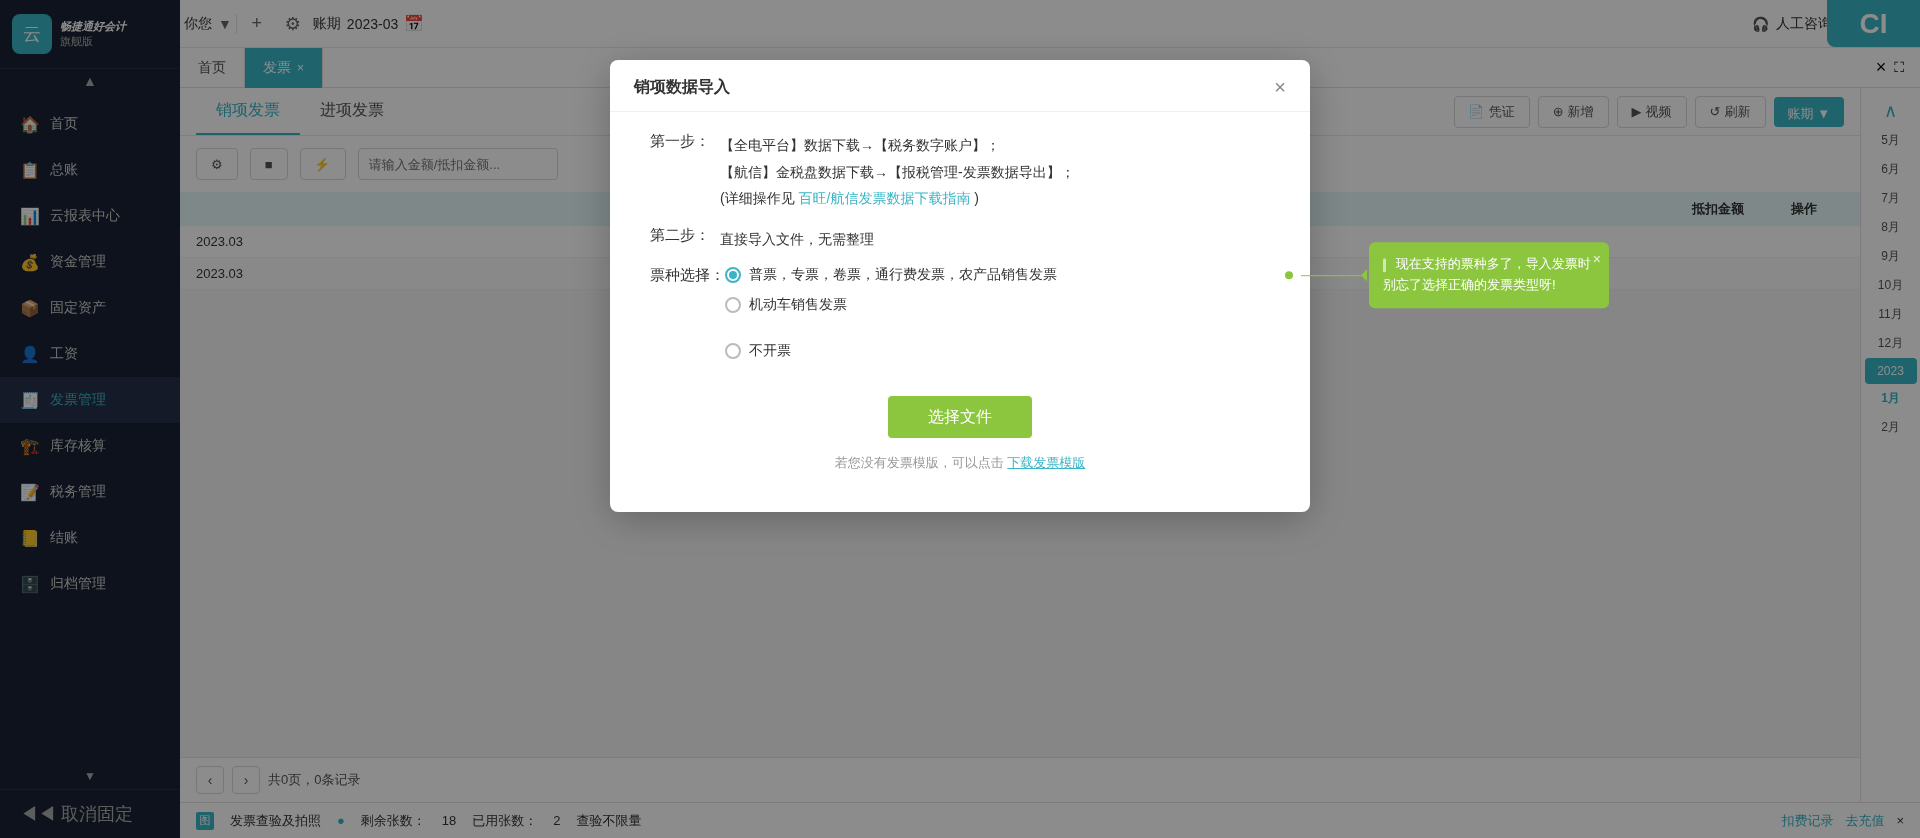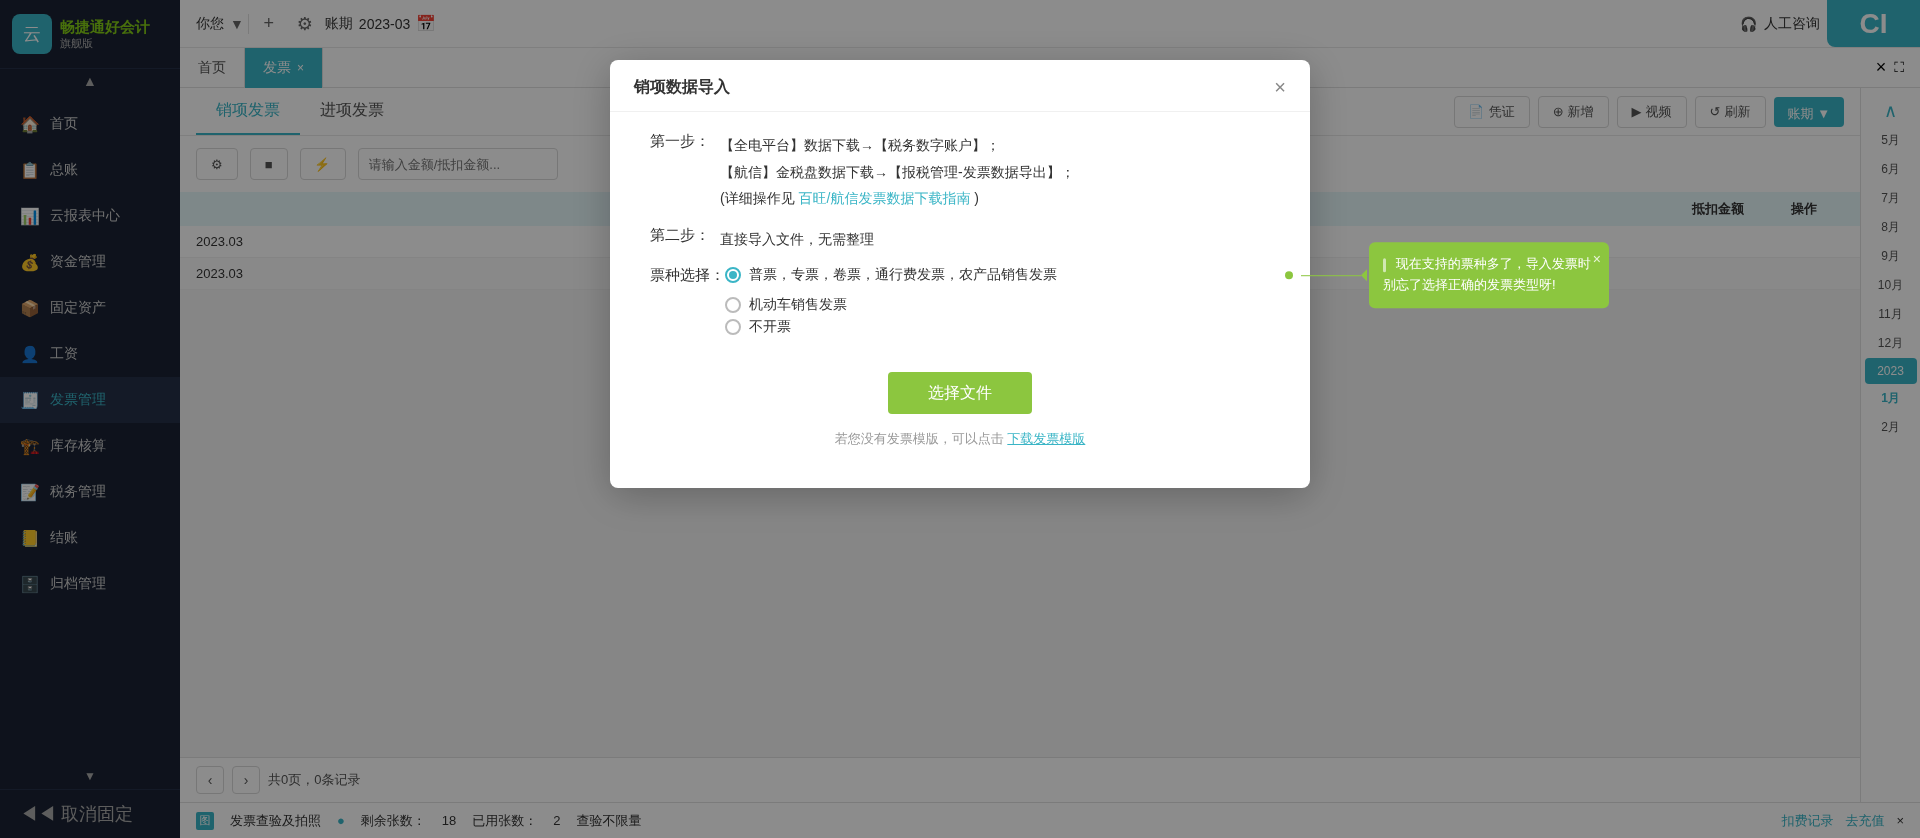--- a/index.html
+++ b/index.html
@@ -5,37 +5,37 @@
     * { box-sizing: border-box; margin: 0; padding: 0; }
     body { font-family: "Microsoft YaHei", "PingFang SC", sans-serif; font-size: 14px; background: #f0f2f5; overflow: hidden; width: 1920px; height: 838px; }
 
     
     .app-layout { display: flex; width: 1920px; height: 838px; }
 
     
     .sidebar { width: 180px; min-width: 180px; background: #1a2233; color: #fff; display: flex; flex-direction: column; height: 838px; }
     .sidebar-logo { display: flex; align-items: center; padding: 14px 12px; background: #1a2233; border-bottom: 1px solid #253048; }
     .sidebar-logo-icon { width: 40px; height: 40px; background: #3ab5c6; border-radius: 8px; display: flex; align-items: center; justify-content: center; color: #fff; font-size: 18px; margin-right: 8px; flex-shrink: 0; }
-    .sidebar-logo-text { font-size: 15px; font-weight: bold; color: #84cc16; line-height: 1.3; }
+    .sidebar-logo-text { font-size: 11px; font-weight: bold; color: #ffffff; line-height: 1.3; font-style: italic; }
     .sidebar-logo-badge { font-size: 11px; color: #aaa; }
     .sidebar-nav { flex: 1; overflow-y: auto; padding: 8px 0; }
     .sidebar-nav::-webkit-scrollbar { width: 4px; }
     .sidebar-nav::-webkit-scrollbar-thumb { background: #333; }
     .nav-item { display: flex; align-items: center; padding: 13px 20px; cursor: pointer; color: #ccc; font-size: 14px; transition: background 0.2s; }
     .nav-item.active { background: #253048; color: #3ab5c6; }
     .nav-item-icon { width: 20px; height: 20px; margin-right: 10px; display: flex; align-items: center; justify-content: center; font-size: 16px; flex-shrink: 0; }
     .sidebar-footer { padding: 12px 20px; color: #aaa; font-size: 18px; cursor: pointer; border-top: 1px solid #253048; }
     .sidebar-scroll-up { display: flex; justify-content: center; padding: 4px; color: #aaa; cursor: pointer; }
     .sidebar-scroll-down { display: flex; justify-content: center; padding: 6px 20px; color: #aaa; font-size: 12px; }
 
     
     .main-area { flex: 1; display: flex; flex-direction: column; background: #f0f2f5; overflow: hidden; }
 
     
-    .topbar { height: 48px; background: #fff; display: flex; align-items: center; padding: 0 16px; border-bottom: 1px solid #e8e8e8; gap: 4px; }
+    .topbar { height: 48px; background: #fff; display: flex; align-items: center; padding: 0 4px; border-bottom: 1px solid #e8e8e8; gap: 4px; }
     .topbar-select { display: flex; align-items: center; gap: 6px; font-size: 14px; color: #333; cursor: pointer; }
     .topbar-select-arrow { color: #666; }
     .topbar-divider { width: 1px; height: 20px; background: #e0e0e0; }
     .topbar-icon-btn { width: 32px; height: 32px; border-radius: 6px; background: none; border: none; cursor: pointer; color: #666; font-size: 18px; display: flex; align-items: center; justify-content: center; }
     .topbar-period { display: flex; align-items: center; gap: 6px; font-size: 14px; color: #333; }
     .topbar-period-icon { color: #3ab5c6; font-size: 16px; }
     .topbar-right { margin-left: auto; display: flex; align-items: center; gap: 20px; }
     .topbar-right-item { display: flex; align-items: center; gap: 6px; font-size: 14px; color: #333; cursor: pointer; }
     .topbar-user-avatar { width: 30px; height: 30px; background: #ddd; border-radius: 50%; display: flex; align-items: center; justify-content: center; font-size: 16px; }
 
@@ -357,21 +357,21 @@
             <div style="position:absolute; left:560px; top:50%; transform:translateY(-50%); display:flex; align-items:center; gap:8px;">
               <div style="width:8px; height:8px; background:#8cc63f; border-radius:50%;"></div>
               <div style="width:60px; height:1px; background:#8cc63f;"></div>
               <div class="tooltip-bubble" style="position:relative; right:auto; top:auto; transform:none;">
                 <span class="tooltip-accent"></span>
                 <span>现在支持的票种多了，导入发票时别忘了选择正确的发票类型呀!</span>
                 <span class="tooltip-close">×</span>
               </div>
             </div>
           </div>
-          <div class="radio-row" style="display:flex; align-items:center; gap:8px; margin-bottom:4px; font-size:14px; color:#333;">
+          <div class="radio-row" style="display:flex; align-items:center; gap:8px; margin-bottom:28px; font-size:14px; color:#333;">
             <div class="radio-btn unchecked"></div>
             <span>机动车销售发票</span>
           </div>
           <div class="radio-row" style="display:flex; align-items:center; gap:8px; margin-bottom:12px; font-size:14px; color:#333;">
             <div class="radio-btn unchecked"></div>
             <span>不开票</span>
           </div>
         </div>
       </div>
 

